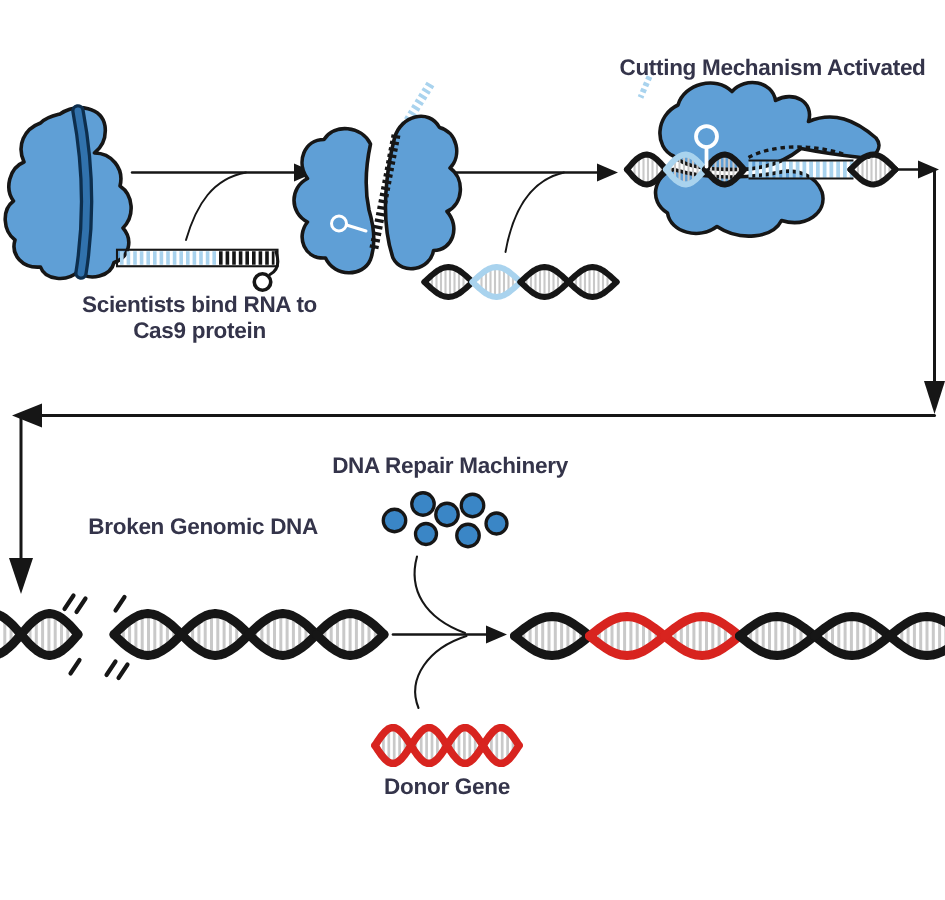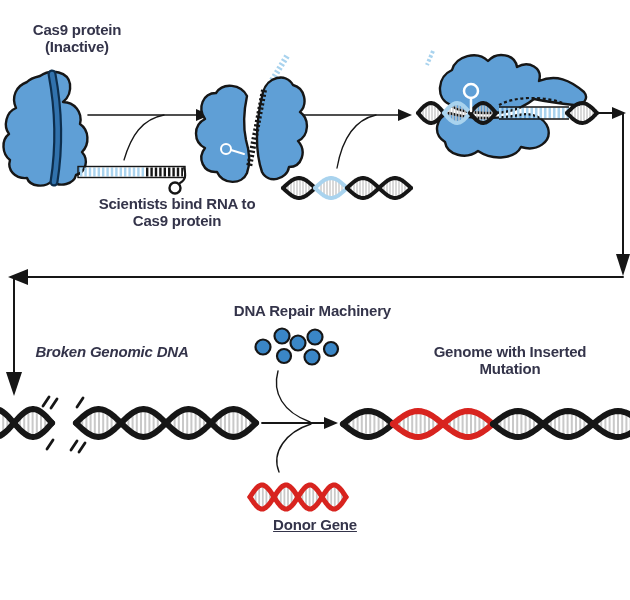--- a/index.html
+++ b/index.html
@@ -6,21 +6,21 @@
     --cas9_blue:#5f9fd6; --repair_dot_blue:#3a86c6; --rna_highlight_blue:#a9d3ee;
     --dna_dark:#161616; --mutation_red:#d8241f; --hatch_gray:#c9c9c9;
     --label_ink:#34344a; --credit_ink:#273350;
   }
   html,body{margin:0;padding:0;background:#fff;}
   #stage{position:relative;width:630px;height:600px;background:#fff;overflow:hidden;
          font-family:"Liberation Sans",sans-serif;}
   #art{position:absolute;left:0;top:0;}
   .lbl{position:absolute;font:700 15px/17px "Liberation Sans",sans-serif;
        color:var(--label_ink);text-align:center;letter-spacing:-0.2px;}
-  .lbl.left{text-align:center;font-style:italic;}
+  .lbl.left{text-align:right;}
   .credit{position:absolute;right:4px;top:578px;font:700 9.5px/12px "Liberation Sans",sans-serif;
           letter-spacing:1.2px;color:var(--credit_ink);white-space:nowrap;}
   .blob{fill:var(--cas9_blue);stroke:#161616;stroke-width:2.4;stroke-linejoin:round;}
   .ln{stroke:var(--dna_dark);fill:none;stroke-linecap:round;}
   .hd{fill:var(--dna_dark);stroke:none;}
 </style>
 </head>
 <body>
 
 <div id="stage">
@@ -162,19 +162,18 @@
         <path d="M100.0 0.0L103.6 -2.9L107.1 -5.6L110.7 -8.1L114.3 -10.2L117.9 -11.7L121.4 -12.7L125.0 -13.0L128.6 -12.7L132.1 -11.7L135.7 -10.2L139.3 -8.1L142.9 -5.6L146.4 -2.9L150.0 -0.0" fill="none" stroke="#d8241f" stroke-width="6" stroke-linecap="round" stroke-linejoin="round"></path>
         <path d="M150.0 0.0L153.6 -2.9L157.1 -5.6L160.7 -8.1L164.3 -10.2L167.9 -11.7L171.4 -12.7L175.0 -13.0L178.6 -12.7L182.1 -11.7L185.7 -10.2L189.3 -8.1L192.9 -5.6L196.4 -2.9L200.0 -0.0" fill="none" stroke="#161616" stroke-width="6" stroke-linecap="round" stroke-linejoin="round"></path>
         <path d="M150.0 -0.0L153.6 2.9L157.1 5.6L160.7 8.1L164.3 10.2L167.9 11.7L171.4 12.7L175.0 13.0L178.6 12.7L182.1 11.7L185.7 10.2L189.3 8.1L192.9 5.6L196.4 2.9L200.0 0.0" fill="none" stroke="#161616" stroke-width="6" stroke-linecap="round" stroke-linejoin="round"></path>
         <path d="M200.0 -0.0L203.6 2.9L207.1 5.6L210.7 8.1L214.3 10.2L217.9 11.7L221.4 12.7L225.0 13.0L228.6 12.7L232.1 11.7L235.7 10.2L239.3 8.1L242.9 5.6L246.4 2.9L250.0 0.0" fill="none" stroke="#161616" stroke-width="6" stroke-linecap="round" stroke-linejoin="round"></path>
         <path d="M200.0 0.0L203.6 -2.9L207.1 -5.6L210.7 -8.1L214.3 -10.2L217.9 -11.7L221.4 -12.7L225.0 -13.0L228.6 -12.7L232.1 -11.7L235.7 -10.2L239.3 -8.1L242.9 -5.6L246.4 -2.9L250.0 -0.0" fill="none" stroke="#161616" stroke-width="6" stroke-linecap="round" stroke-linejoin="round"></path>
         <path d="M250.0 0.0L253.6 -2.9L257.1 -5.6L260.7 -8.1L264.3 -10.2L267.9 -11.7L271.4 -12.7L275.0 -13.0L278.6 -12.7L282.1 -11.7L285.7 -10.2L289.3 -8.1L292.9 -5.6L296.4 -2.9L300.0 -0.0L300.0 -0.0" fill="none" stroke="#161616" stroke-width="6" stroke-linecap="round" stroke-linejoin="round"></path>
         <path d="M250.0 -0.0L253.6 2.9L257.1 5.6L260.7 8.1L264.3 10.2L267.9 11.7L271.4 12.7L275.0 13.0L278.6 12.7L282.1 11.7L285.7 10.2L289.3 8.1L292.9 5.6L296.4 2.9L300.0 0.0L300.0 0.0" fill="none" stroke="#161616" stroke-width="6" stroke-linecap="round" stroke-linejoin="round"></path>
       </g>
   </svg>
 
-  <div class="lbl" style="left:7px;top:21px;width:140px;">Cas9 protein (Inactive)</div>
-  <div class="lbl" style="left:48px;top:195px;width:170px;margin-left:44px;">Scientists bind RNA to Cas9 protein</div>
+  <div class="lbl" style="left:400px;top:37px;width:230px;">Cutting Mechanism Activated</div>
+  <div class="lbl" style="left:48px;top:195px;width:170px;">Scientists bind RNA to Cas9 protein</div>
   <div class="lbl left" style="left:12px;top:343px;width:200px;">Broken Genomic DNA</div>
-  <div class="lbl" style="left:209px;top:302px;width:182px;text-align:right;">DNA Repair Machinery</div>
-  <div class="lbl" style="left:419px;top:343px;width:182px;">Genome with Inserted Mutation</div>
-  <div class="lbl" style="left:254px;top:516px;width:122px;text-decoration:underline;">Donor Gene</div>
+  <div class="lbl" style="left:209px;top:302px;width:182px;">DNA Repair Machinery</div>
+  <div class="lbl" style="left:237px;top:516px;width:122px;">Donor Gene</div>
 </div>
 
 </body></html>

